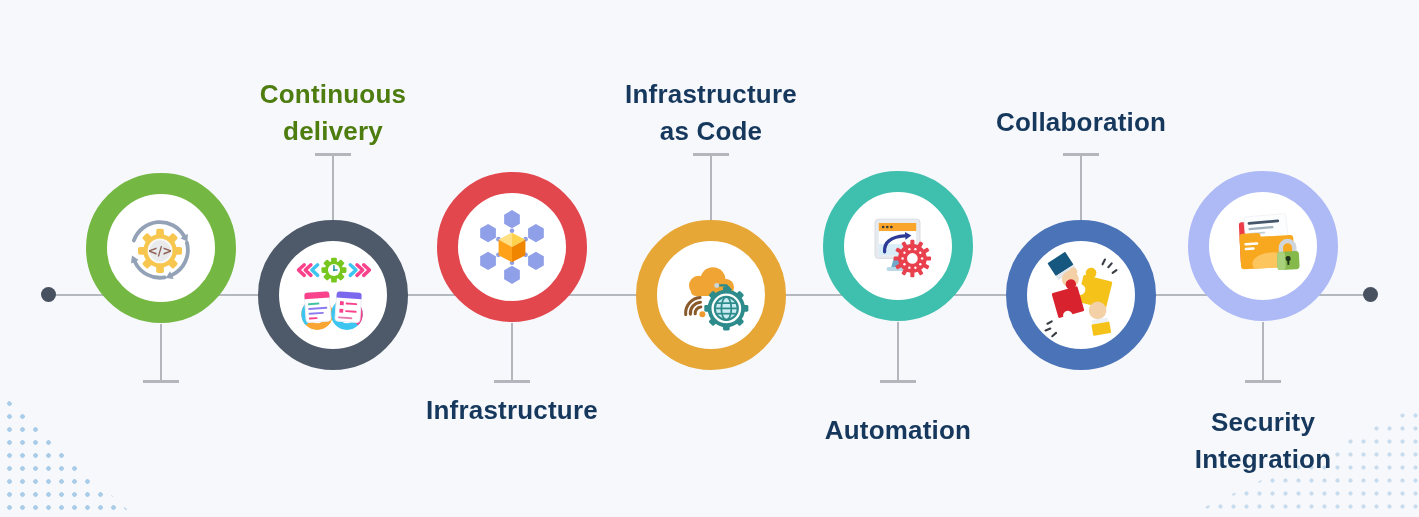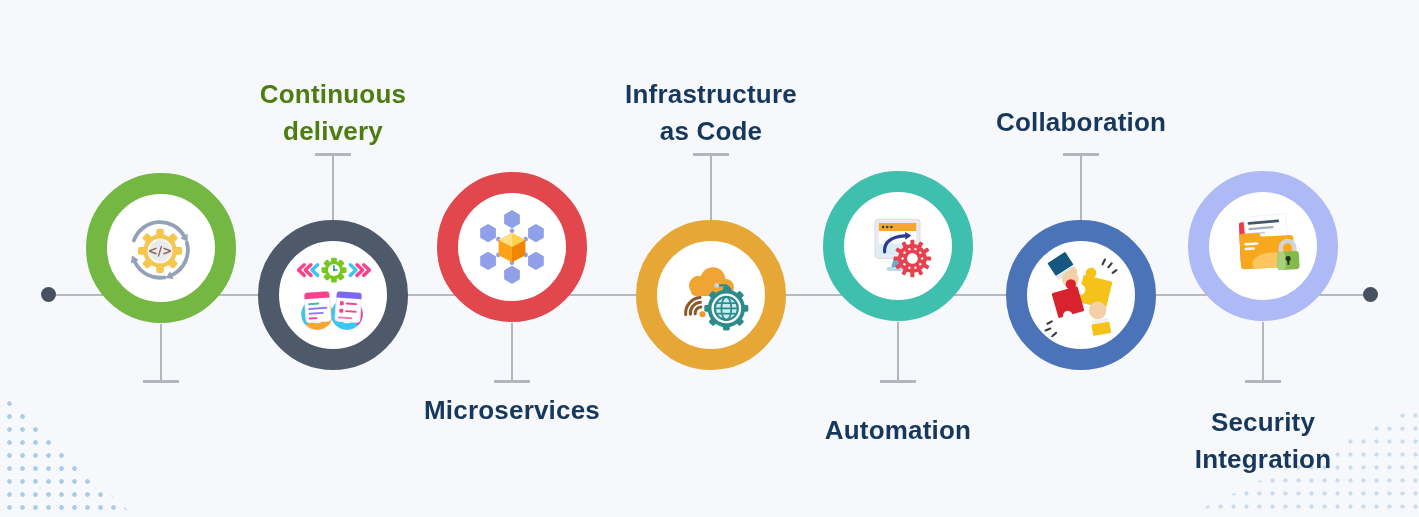--- a/index.html
+++ b/index.html
@@ -318,19 +318,19 @@
         <path d="M66.5 56 V51 a7 7 0 0 1 14 0 V56" fill="none" stroke="#cfd5db" stroke-width="4.6" stroke-linecap="round"></path>
         <rect x="62" y="55" width="23" height="19" rx="3.5" fill="#85b94c"></rect>
         <rect x="62" y="55" width="8.5" height="19" rx="3.5" fill="#a9d07b"></rect>
         <circle cx="73.5" cy="62.5" r="2.7" fill="#21351c"></circle>
         <rect x="72.5" y="63.5" width="2" height="5.5" fill="#21351c"></rect>
       </g>
     </svg>
   </div>
 
   <div class="label l1" style="color: #4d7c0f;">Continuous delivery</div>
-  <div class="label l2" style="color: rgb(22, 56, 93);">Microservices</div>
+  <div class="label l2" style="color: rgb(22, 56, 93);">Infrastructure</div>
   <div class="label l3" style="color: rgb(22, 56, 93);">Infrastructure as Code</div>
   <div class="label l4" style="color: rgb(22, 56, 93);">Automation</div>
   <div class="label l5" style="color: rgb(22, 56, 93);">Collaboration</div>
   <div class="label l6" style="color: rgb(22, 56, 93);">Security Integration</div>
 
 </div>
 
 </body></html>

